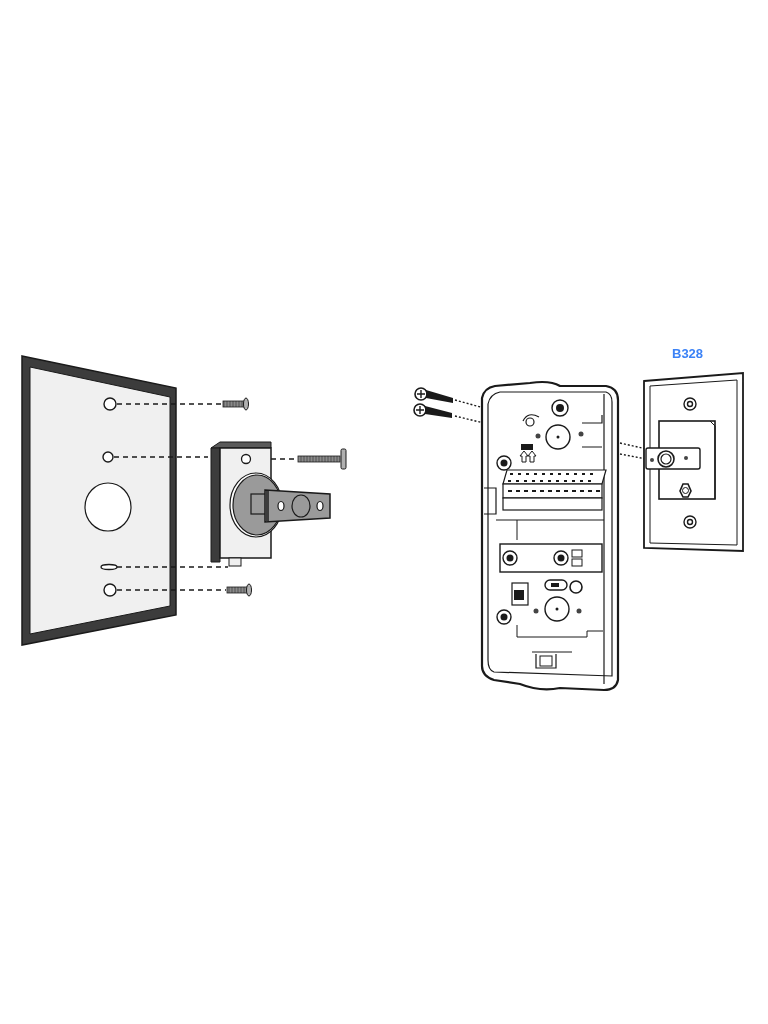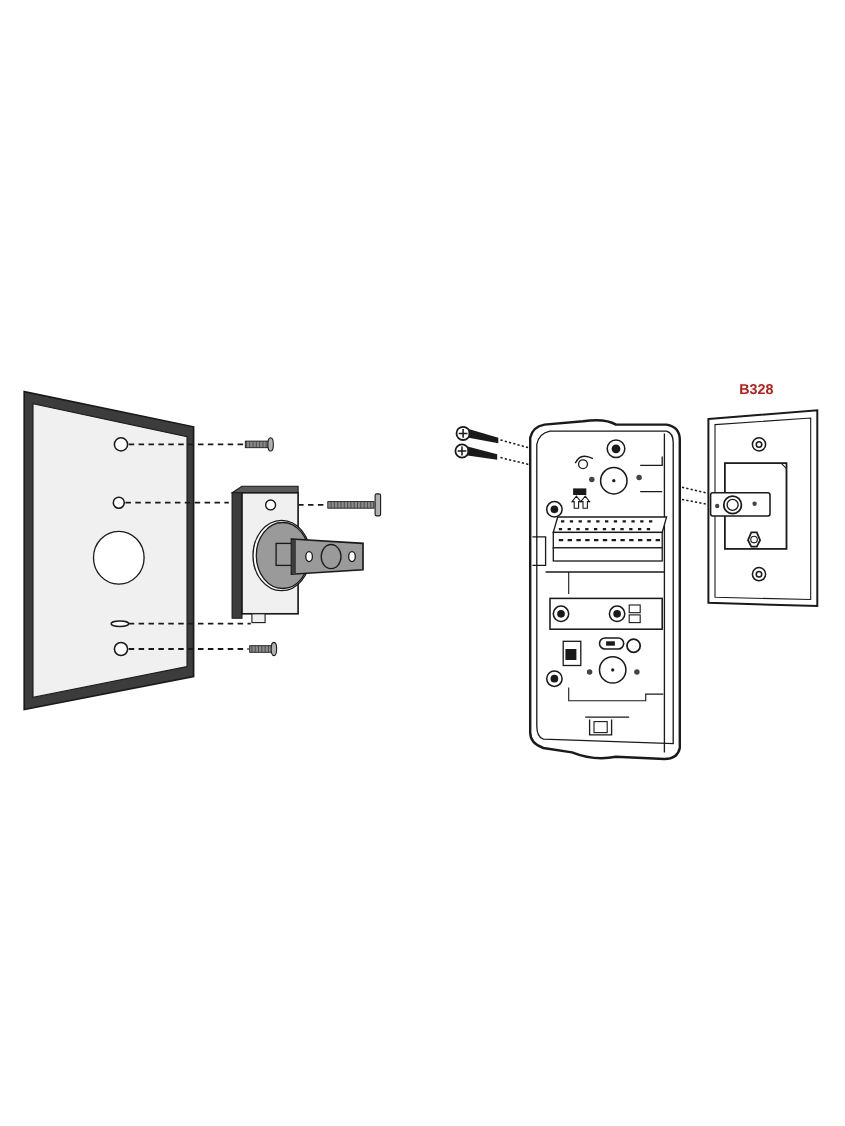--- a/index.html
+++ b/index.html
@@ -1,18 +1,18 @@
 <!DOCTYPE html>
 <html><head>
   <meta charset="utf-8">
   <style>
     html, body { margin: 0; padding: 0; background: #ffffff; }
     body { width: 768px; height: 1024px; position: relative; overflow: hidden; font-family: "Liberation Sans", sans-serif; }
     .canvas { position: absolute; left: 0; top: 0; width: 768px; height: 1024px; }
-    .label-b328 { position: absolute; left: 672px; top: 346px; font-family: "Liberation Sans", sans-serif; font-weight: bold; font-size: 13px; color: #b91c1c; }
+    .label-b328 { position: absolute; left: 672px; top: 346px; font-family: "Liberation Sans", sans-serif; font-weight: bold; font-size: 13px; color: #3b82f6; }
     svg { position: absolute; left: 0; top: 0; }
   </style>
 </head>
 <body>
 
 <div class="canvas">
 
   <span class="label-b328">B328</span>
 
   <svg width="768" height="1024" viewBox="0 0 768 1024" xmlns="http://www.w3.org/2000/svg">

